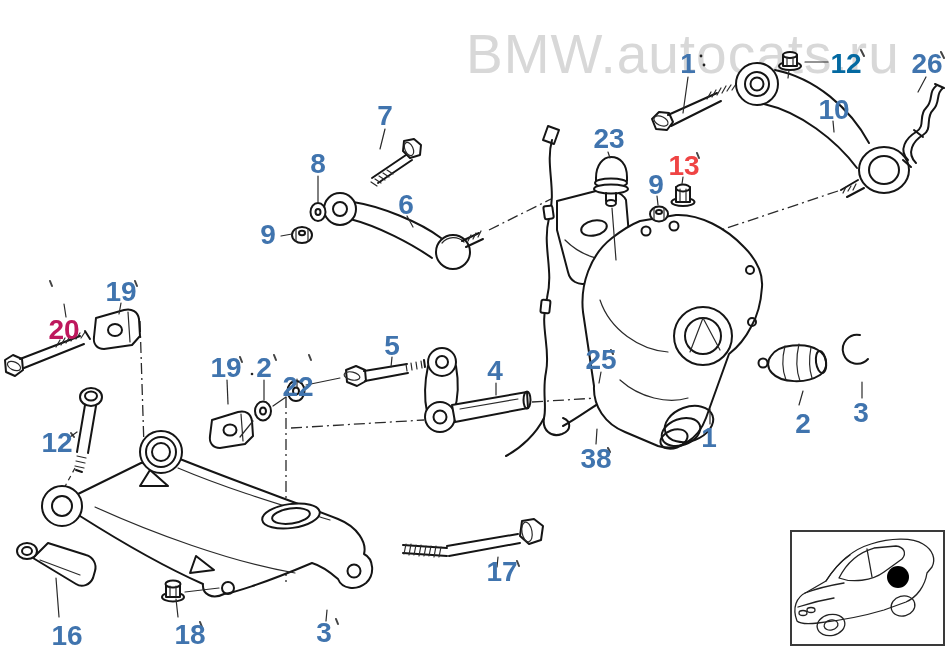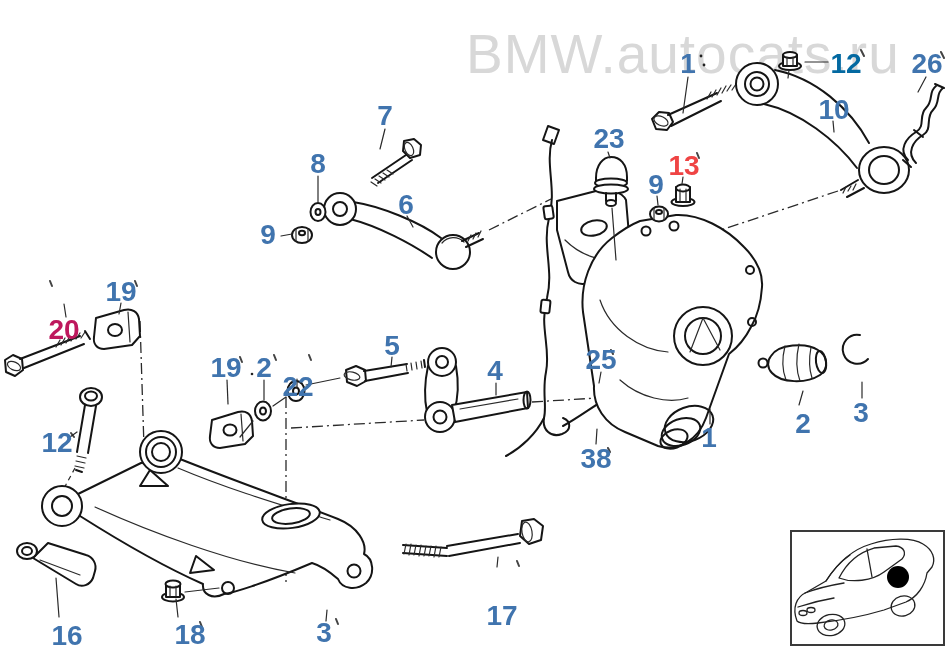--- a/index.html
+++ b/index.html
@@ -327,16 +327,16 @@
       <div class="plabel" style="left: 392px; top: 346px; color: rgb(64, 116, 174);">5</div>
       <div class="plabel" style="left: 495px; top: 371px; color: rgb(64, 116, 174);">4</div>
       <div class="plabel" style="left: 601px; top: 360px; color: rgb(64, 116, 174);">25</div>
       <div class="plabel" style="left: 596px; top: 459px; color: rgb(64, 116, 174);">38</div>
       <div class="plabel" style="left: 709px; top: 438px; color: rgb(64, 116, 174);">1</div>
       <div class="plabel" style="left: 803px; top: 424px; color: rgb(64, 116, 174);">2</div>
       <div class="plabel" style="left: 861px; top: 413px; color: rgb(64, 116, 174);">3</div>
       <div class="plabel" style="left: 67px; top: 636px; color: rgb(64, 116, 174); text-align: right;">16</div>
       <div class="plabel" style="left: 190px; top: 635px; color: rgb(64, 116, 174);">18</div>
       <div class="plabel" style="left: 324px; top: 633px; color: rgb(64, 116, 174);">3</div>
-      <div class="plabel" style="left: 502px; top: 572px; color: rgb(64, 116, 174); margin-top: 44px;">17</div>
+      <div class="plabel" style="left: 502px; top: 572px; color: rgb(64, 116, 174);">17</div>
     </div>
 
 </div>
 
 </body></html>

